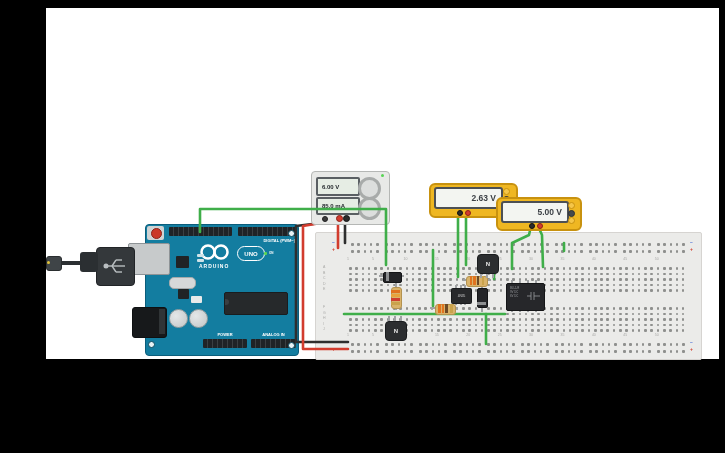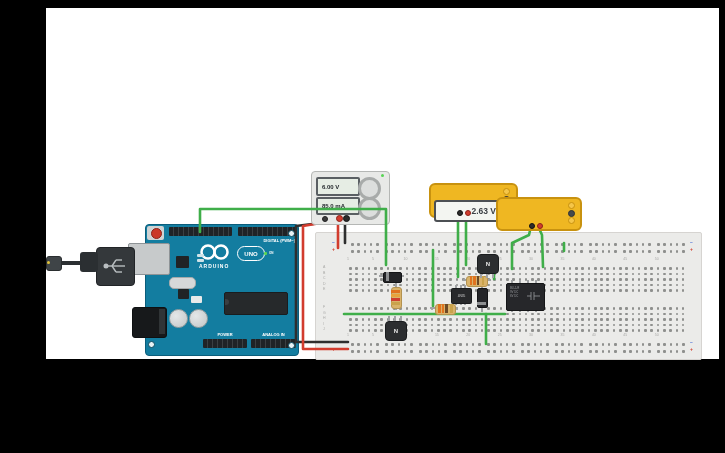--- a/index.html
+++ b/index.html
@@ -1009,28 +1009,29 @@
   <div class="psu-display" style="left:4px;top:25px;width:36px;height:14px;">85.0 mA</div>
   <div class="knob" style="left:46px;top:5px;"></div>
   <div class="knob" style="left:46px;top:25px;"></div>
   <div class="abs" style="left:69px;top:2px;width:3px;height:3px;background:#58d555;border-radius:50%;"></div>
   <div class="term" style="left:10px;top:44px;background:#3a3a3a;border:1px solid #222;width:4px;height:4px;"></div>
   <div class="term" style="left:24px;top:43px;background:#d23c2e;border:1px solid #8d2218;"></div>
   <div class="term" style="left:31px;top:43px;background:#2b2b2b;border:1px solid #111;"></div>
 </div>
 
 <div class="mm" style="left:429px;top:183px;width:85px;height:31px;">
-  <div class="mm-display" style="left:3px;top:15px;width:60px;height:18px;">2.63 V</div>
+  <div class="mm-display" style="left:3px;top:2px;width:60px;height:18px;">2.63 V</div>
   <div class="mm-btn ring" style="left:72px;top:3px;"></div>
   <div class="mm-btn solid" style="left:72px;top:10.5px;"></div>
   <div class="mm-btn ring" style="left:72px;top:18px;"></div>
   <div class="probe black" style="left:26px;top:25px;"></div>
   <div class="probe red" style="left:34px;top:25px;"></div>
 </div>
 <div class="mm" style="left:496px;top:197px;width:82px;height:30px;">
+  <div class="mm-display" style="left:3px;top:2px;width:59px;height:18px;">5.00 V</div>
   <div class="mm-btn ring" style="left:70px;top:3px;"></div>
   <div class="mm-btn solid" style="left:70px;top:10.5px;"></div>
   <div class="mm-btn ring" style="left:70px;top:18px;"></div>
   <div class="probe black" style="left:31px;top:24px;"></div>
   <div class="probe red" style="left:39px;top:24px;"></div>
 </div>
 
 <svg class="wires" width="725" height="453">
   <polyline points="200,232 200,209 386,209 386,265" fill="none" stroke="#3fae49" stroke-width="2.6" stroke-linecap="round" stroke-linejoin="round"></polyline>
 </svg>

